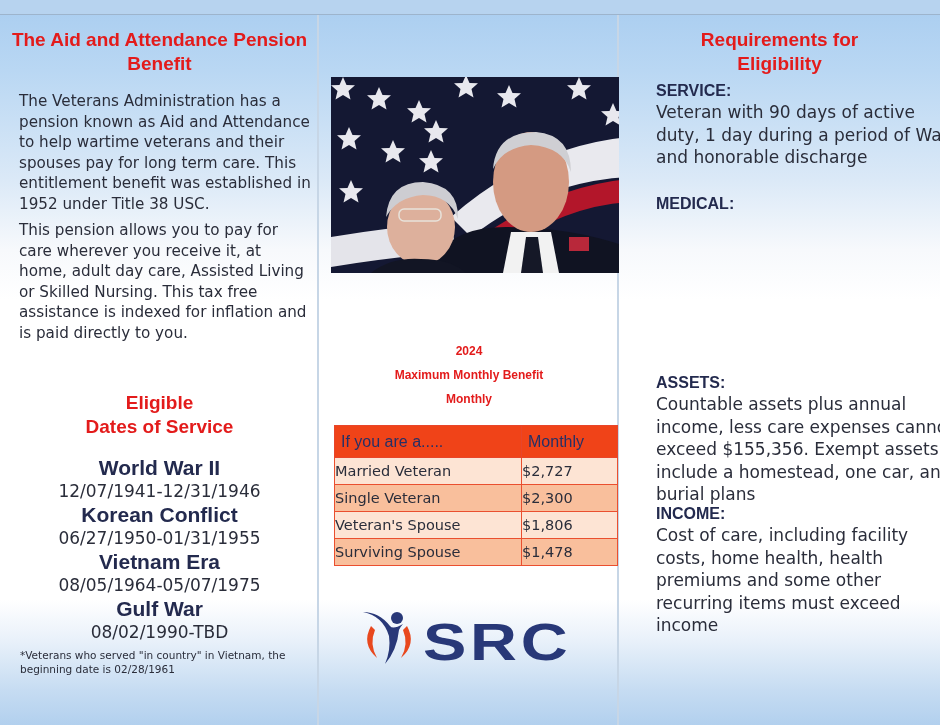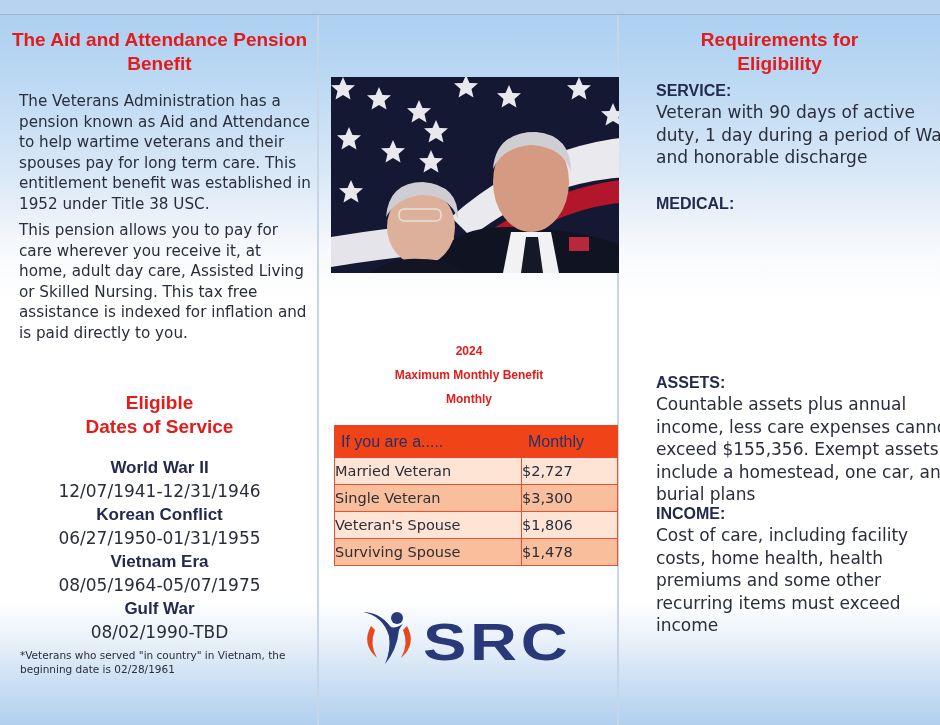--- a/index.html
+++ b/index.html
@@ -21,21 +21,21 @@
   .panel-right { width: 321px; }
 
   .red-heading { color: #e31b1b; font-weight: bold; text-align: center; font-family: "Liberation Sans", "DejaVu Sans", sans-serif; }
 
   
   .left-title { position: absolute; top: 28px; left: 0; width: 319px; font-size: 19px; line-height: 24px; }
   .left-body { position: absolute; top: 91px; left: 19px; width: 292px; font-size: 15.2px; line-height: 20.5px; color: #2a2d3a; }
   .left-body p { margin-bottom: 6px; }
   .dates-title { position: absolute; top: 391px; left: 0; width: 319px; font-size: 19px; line-height: 24px; }
   .dates-list { position: absolute; top: 456px; left: 0; width: 319px; text-align: center; color: #232a4e; }
-  .war-name { font-weight: bold; font-size: 17px; line-height: 24px; font-family: "Liberation Sans", sans-serif; }
+  .war-name { font-weight: bold; font-size: 21px; line-height: 24px; font-family: "Liberation Sans", sans-serif; }
   .war-dates { font-size: 17px; line-height: 23px; color: #2a2d3a; }
   .footnote { position: absolute; top: 648px; left: 20px; width: 290px; font-size: 10.5px; line-height: 14px; color: #2a2d3a; }
 
   
   .photo {
     position: absolute; top: 77px; left: 12px; width: 297px; height: 196px;
     background: #15182e; overflow: hidden;
   }
   .benefit-title { position: absolute; top: 339px; left: 0; width: 300px; font-size: 12px; line-height: 24px; }
   .benefit-table {
@@ -166,21 +166,21 @@
           <th>Monthly</th>
         </tr>
       </thead>
       <tbody>
         <tr class="odd">
           <td class="col1">Married Veteran</td>
           <td>$2,727</td>
         </tr>
         <tr class="even">
           <td class="col1">Single Veteran</td>
-          <td>$3,300</td>
+          <td>$2,300</td>
         </tr>
         <tr class="odd">
           <td class="col1">Veteran's Spouse</td>
           <td>$1,806</td>
         </tr>
         <tr class="even">
           <td class="col1">Surviving Spouse</td>
           <td>$1,478</td>
         </tr>
       </tbody>

